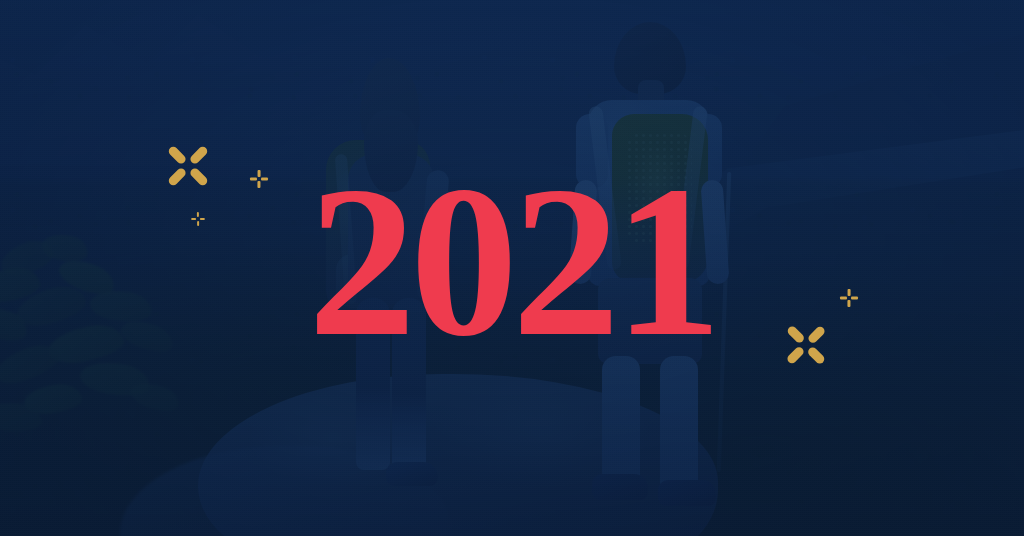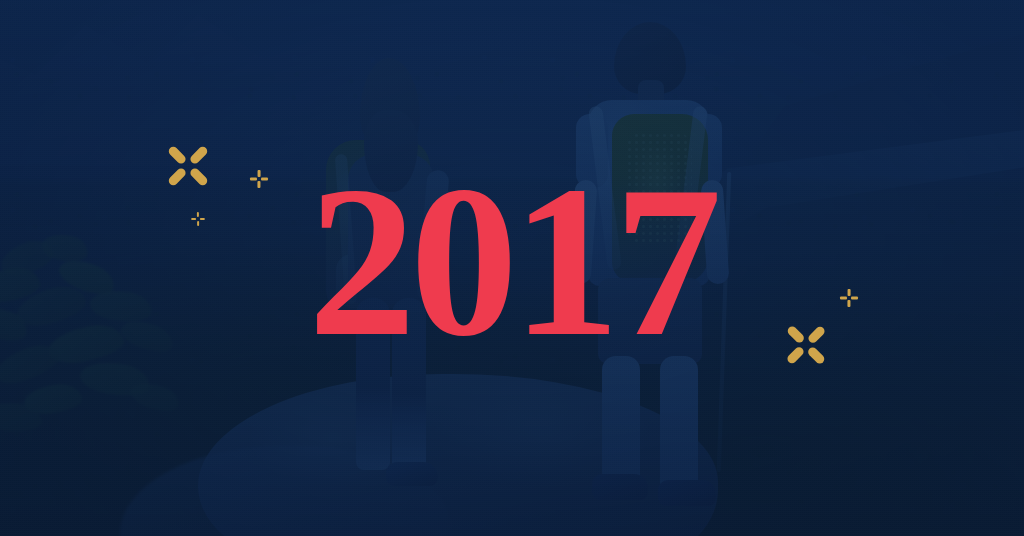--- a/index.html
+++ b/index.html
@@ -421,17 +421,17 @@
       <div class="deco" style="left: 806px; top: 345px; width: 0px; height: 0px;">
         <div class="xmark">
           <span style="width: 8.61px; height: 19.32px; background: rgb(208, 165, 75); transform: translate(-50%, -50%) rotate(45deg) translateY(-14.49px);"></span>
           <span style="width: 8.61px; height: 19.32px; background: rgb(208, 165, 75); transform: translate(-50%, -50%) rotate(135deg) translateY(-14.49px);"></span>
           <span style="width: 8.61px; height: 19.32px; background: rgb(208, 165, 75); transform: translate(-50%, -50%) rotate(225deg) translateY(-14.49px);"></span>
           <span style="width: 8.61px; height: 19.32px; background: rgb(208, 165, 75); transform: translate(-50%, -50%) rotate(315deg) translateY(-14.49px);"></span>
         </div>
       </div>
     </div>
 
-  <div class="year">2017</div>
+  <div class="year">2021</div>
 
 
 
 </div>
 
 </body></html>

